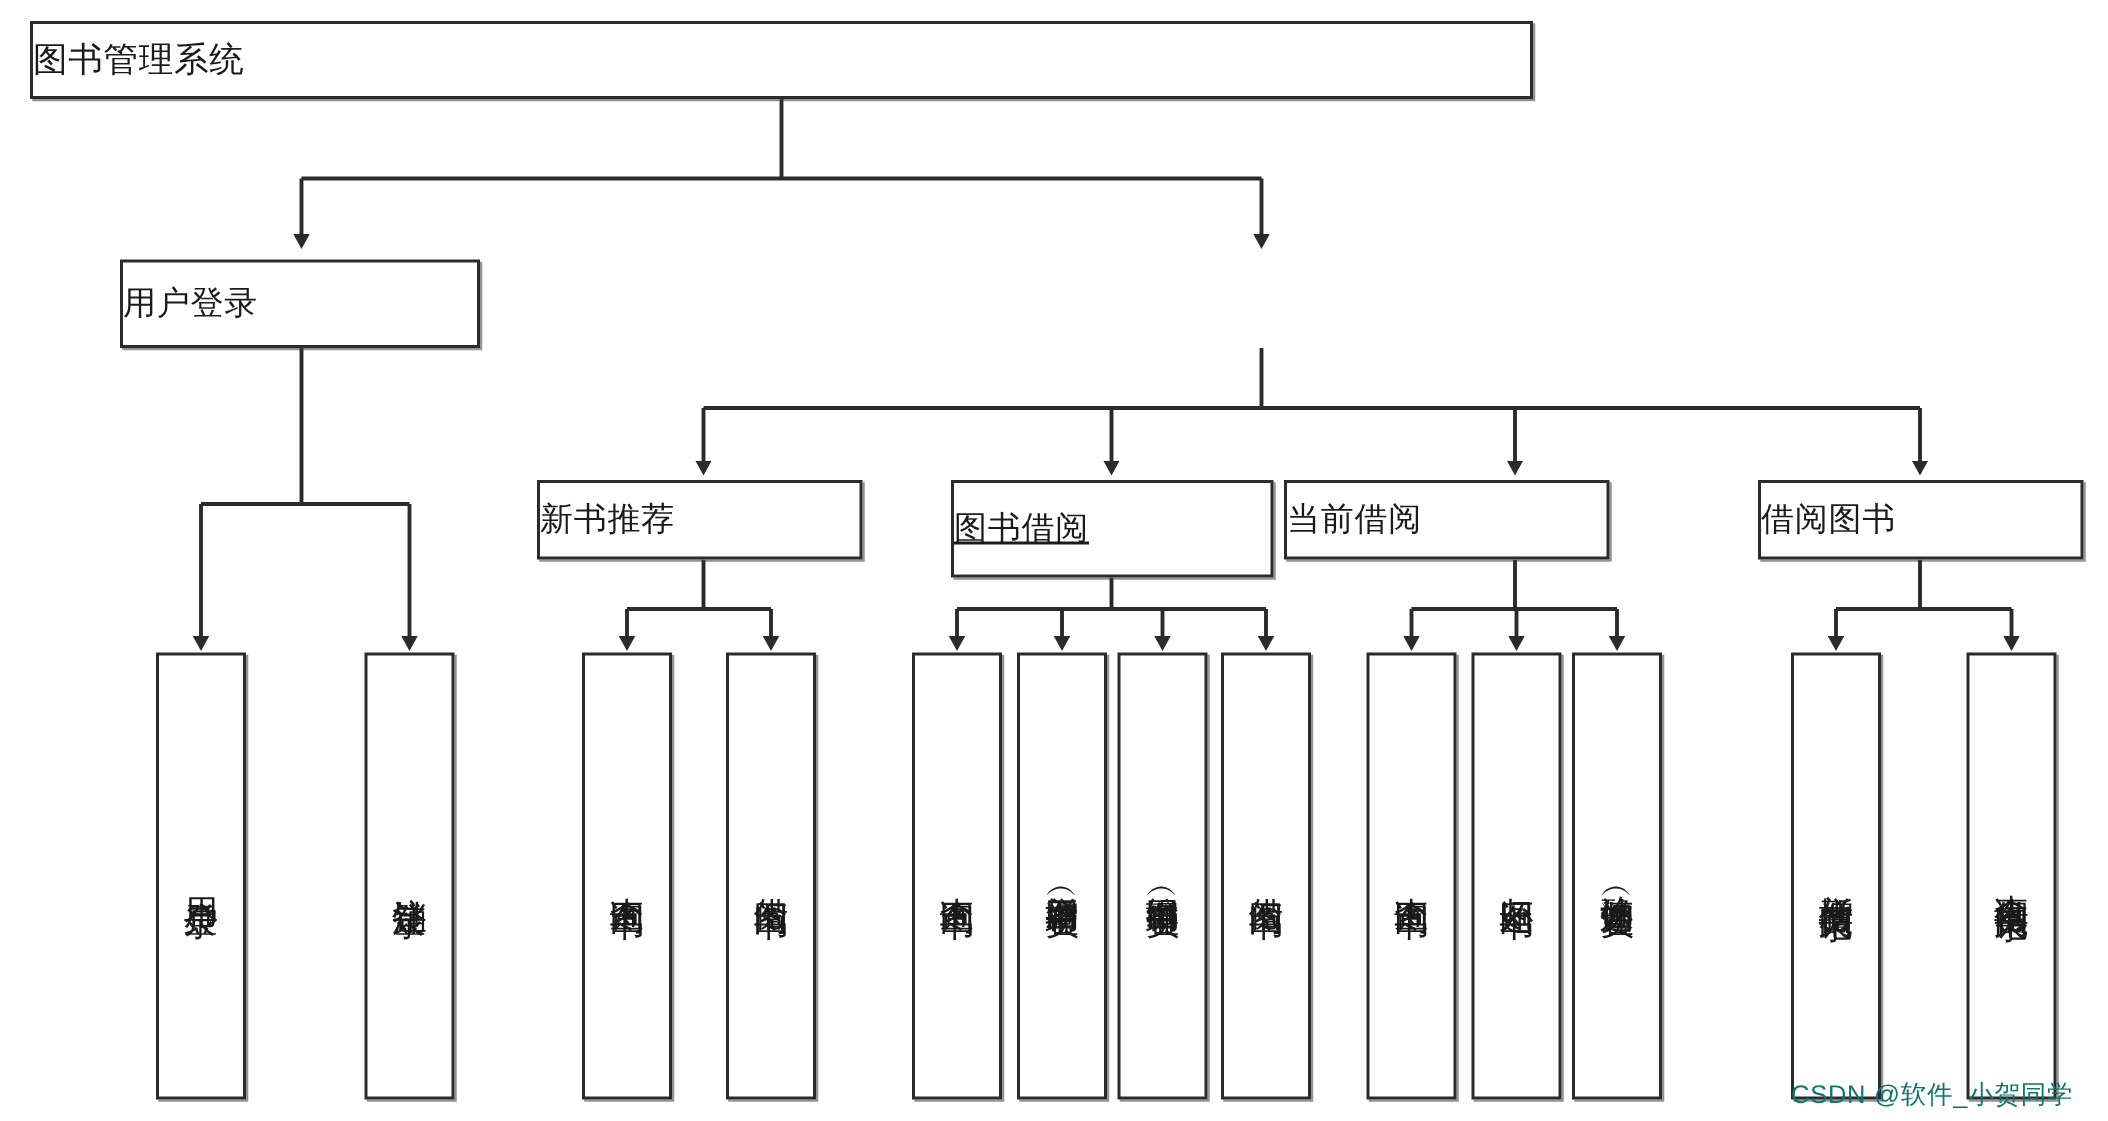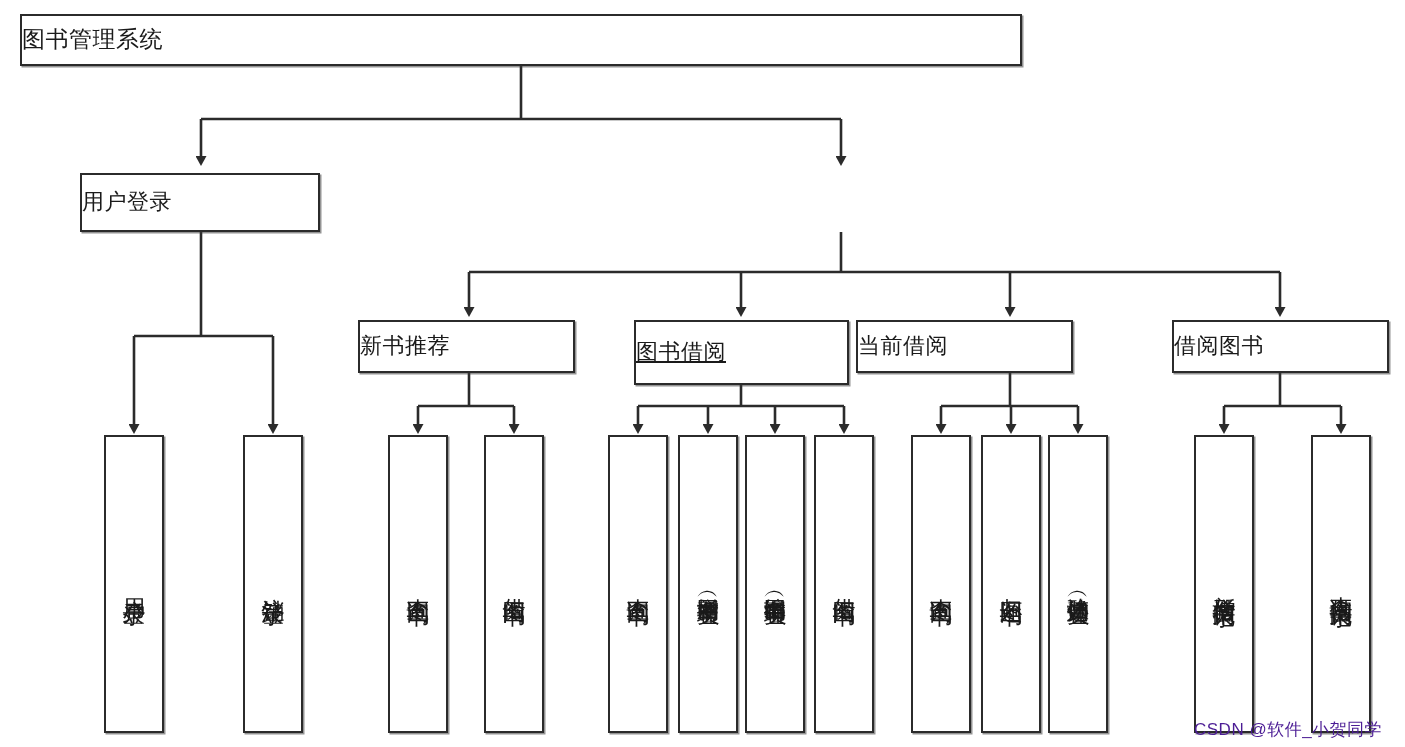--- a/index.html
+++ b/index.html
@@ -63,21 +63,21 @@
     letter-spacing: 2px;
     white-space: nowrap;
   }
   .node.v.tall .lbl {
     letter-spacing: 1px;
     font-size: 22px;
   }
   .watermark {
     position: absolute;
     font-size: 17px;
-    color: #4c1d95;
+    color: #0f766e;
     letter-spacing: 0.5px;
     white-space: nowrap;
     font-family: "Liberation Sans", "DejaVu Sans", sans-serif;
   }
 </style>
 </head>
 <body>
 
 <div id="canvas">
 

